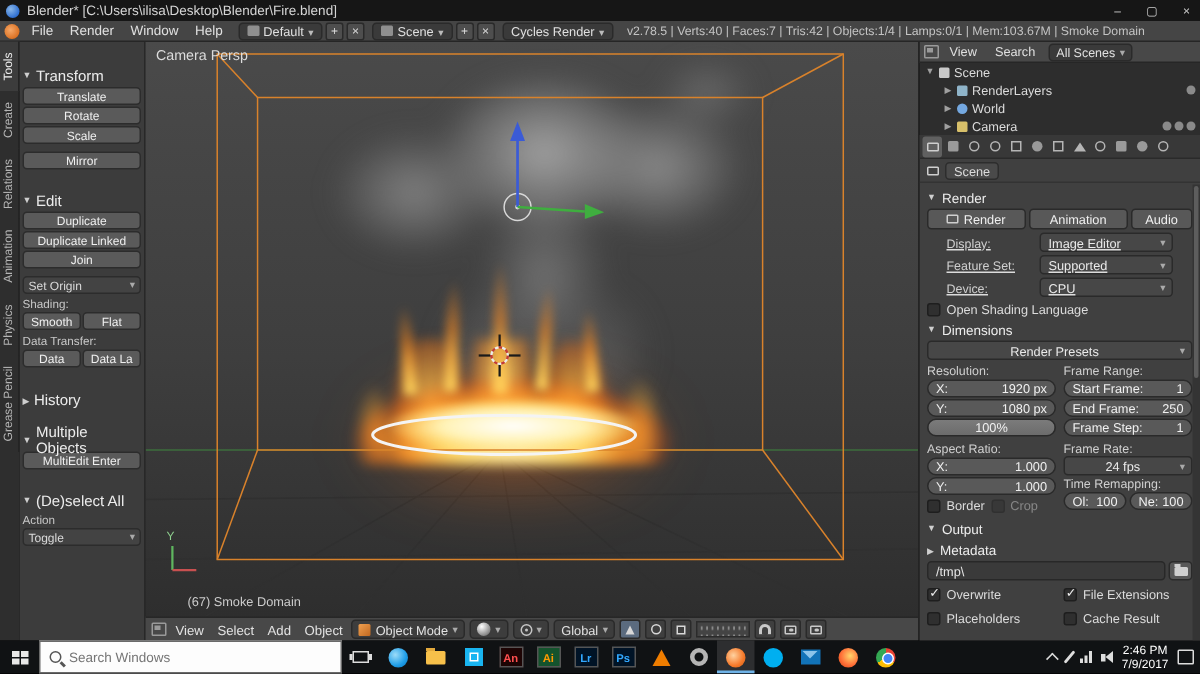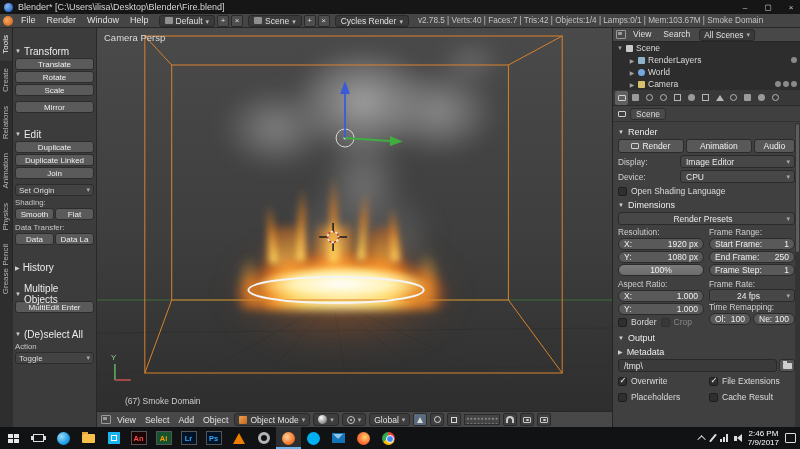--- a/index.html
+++ b/index.html
@@ -149,21 +149,21 @@
   .pcrumb { height:16px; display:flex; align-items:center; gap:4px; padding:0 5px; border-bottom:1px solid #333; }
   .crumb-chip { background:#4a4a4a; border:1px solid #2d2d2d; border-radius:3px; height:12px;
     display:flex; align-items:center; gap:3px; padding:0 5px; }
   .pbody { padding:2px 5px 0 5px; }
   .sec-h { height:13px; display:flex; align-items:center; gap:4px; font-size:9px; color:#ededed; margin:1px 0; }
   .sec-h::before { content:"▼"; font-size:6px; color:#cfcfcf; }
   .sec-h.closed::before { content:"▶"; }
   .prow { display:flex; gap:2px; margin:1px 0; }
   .pbtn { flex:1; height:14px; background:#585858; border:1px solid #2a2a2a; border-radius:3px;
     display:flex; align-items:center; justify-content:center; gap:3px; font-size:8.5px; color:#f0f0f0; }
-  .lrow { display:grid; grid-template-columns:58px 1fr; align-items:center; gap:4px; margin:2px 0; }
+  .lrow { display:grid; grid-template-columns:58px 1fr; align-items:center; gap:4px; margin:2px 13px;text-decoration:underline; }
   .plabel { font-size:8.3px; color:#cfcfcf; }
   .drop { position:relative; height:13px; background:#474747; border:1px solid #2a2a2a; border-radius:3px;
     display:flex; align-items:center; padding:0 12px 0 5px; color:#eaeaea; }
   .drop::after { content:"▾"; position:absolute; right:4px; font-size:7px; color:#aaa; }
   .drop.center { justify-content:center; }
   .cb-row { display:flex; align-items:center; gap:4px; height:12px; margin:1px 0; }
   .cb { width:9px; height:9px; background:#2f2f2f; border:1px solid #1e1e1e; border-radius:2px;
     position:relative; flex:0 0 auto; }
   .cb.checked::after { content:"✓"; position:absolute; left:0.5px; top:-2.5px; font-size:8.5px; color:#ededed; }
   .disabled { opacity:.45; }
@@ -522,20 +522,26 @@
             <span class="pbtn" style="flex:0.8">Audio</span>
           </div>
 
           <div class="lrow">
             <span class="plabel">Display:</span>
             <span class="drop">
                 <span>Image Editor</span>
               </span>
           </div>
           <div class="lrow">
+            <span class="plabel">Feature Set:</span>
+            <span class="drop">
+                <span>Supported</span>
+              </span>
+          </div>
+          <div class="lrow">
             <span class="plabel">Device:</span>
             <span class="drop">
                 <span>CPU</span>
               </span>
           </div>
           <div class="cb-row">
             <span class="cb"></span>
             <span>Open Shading Language</span>
           </div>
 
@@ -650,20 +656,24 @@
 
   <div class="taskbar">
     <div class="start">
       <span class="win-logo">
           <span></span>
           <span></span>
           <span></span>
           <span></span>
         </span>
     </div>
+    <div class="tb-search">
+      <span class="mag"></span>
+      <input placeholder="Search Windows" style="">
+    </div>
     <span class="tb-btn">
         <span class="tv-ico"></span>
       </span>
     <span class="tb-btn">
         <span class="c-edge"></span>
       </span>
     <span class="tb-btn">
         <span class="fold"></span>
       </span>
     <span class="tb-btn">

